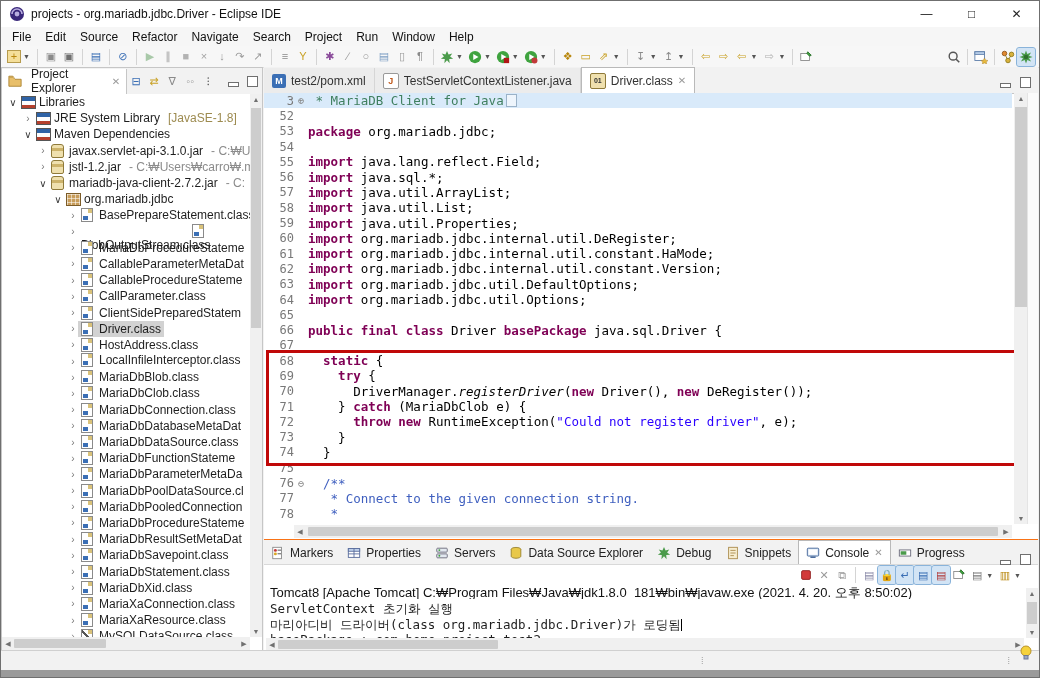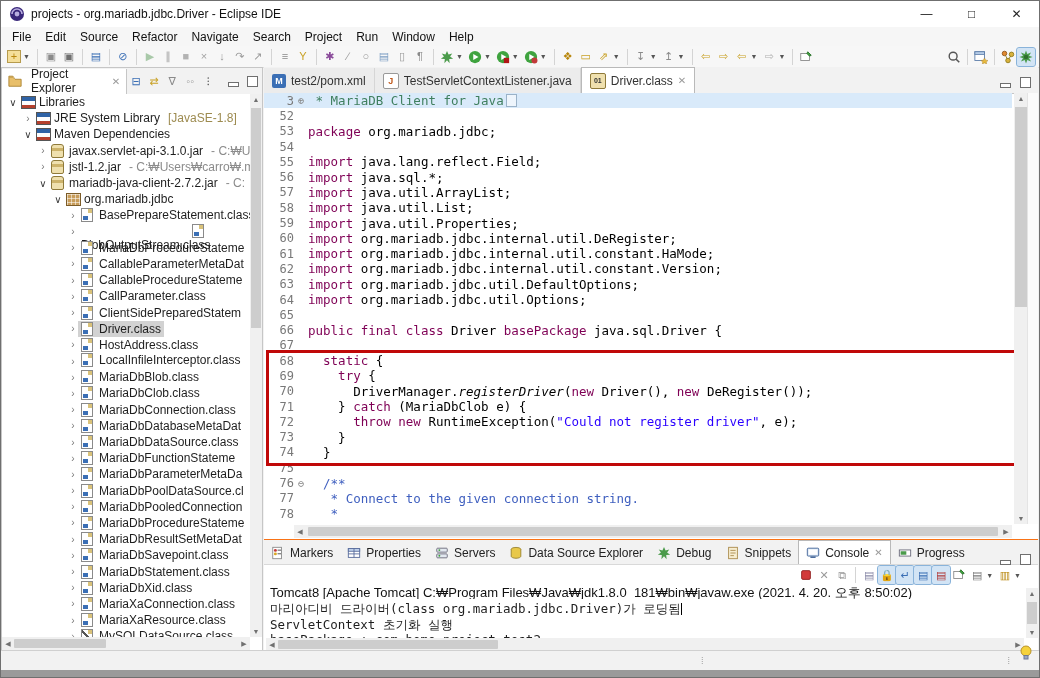--- a/index.html
+++ b/index.html
@@ -66,21 +66,21 @@
   .fi-m{background:#3b6fb5;color:#fff;}
   .fi-j{background:#fff;border:1px solid #999;color:#c05a1e;}
   .fi-c{background:#efe0ae;border:1px solid #8f7a3a;color:#333;font-size:7px;}
   .etab-btns{margin-left:auto;display:flex;align-items:center;padding:0 6px 6px 0;}
   .codewrap{position:absolute;left:0;top:26px;right:26px;bottom:15px;overflow:hidden;font-family:"DejaVu Sans Mono","Liberation Mono",monospace;font-size:12.5px;}
   .cline{height:15.3px;display:flex;align-items:center;white-space:pre;}
   .cline.hl{background:#d9eafa;}
   .lnum{width:30px;text-align:right;color:#787878;flex:none;font-size:12px;}
   .fold{width:14px;flex:none;color:#848484;font-size:10px;text-align:center;}
   .ctext{flex:1;}
-  .tok-k{color:#7f0055;font-weight:normal;}
+  .tok-k{color:#7f0055;font-weight:bold;}
   .tok-p{color:#000;}
   .tok-s{color:#2a00ff;}
   .tok-c{color:#3f7f5f;}
   .tok-j{color:#3f5fbf;}
   .tok-i{color:#000;font-style:italic;}
   .foldbox{display:inline-block;width:9px;height:11px;border:1px solid #9ab2c8;background:#eef5fc;vertical-align:-2px;margin-left:2px;}
   .redrect{position:absolute;left:2px;right:2px;border:3px solid #c00808;pointer-events:none;}
   .ed-vscroll{top:26px;bottom:15px;right:10px;}
   .ed-ruler{position:absolute;top:26px;bottom:15px;right:0;width:10px;background:#fbfbfb;border-left:1px solid #e4e4e4;}
   .ed-hscroll{left:30px;right:26px;bottom:1px;}
@@ -860,22 +860,22 @@
           <span class="gl" style="color: rgb(122, 122, 122);">▤</span>
         </span>
         <span class="dd">▼</span>
         <span class="tool">
           <span class="gl" style="color: rgb(184, 134, 11);">▥</span>
         </span>
         <span class="dd">▼</span>
       </div>
     <div class="ctitle">Tomcat8 [Apache Tomcat] C:₩Program Files₩Java₩jdk1.8.0_181₩bin₩javaw.exe  (2021. 4. 20. 오후 8:50:02)</div>
     <div class="cbody" id="clines">
+        <div class="cbline">ServletContext 초기화 실행</div>
         <div class="cbline">마리아디비 드라이버(class org.mariadb.jdbc.Driver)가 로딩됨<span class="caret"></span></div>
-        <div class="cbline">ServletContext 초기화 실행</div>
         <div class="cbline">basePackage : com.home.project.test2</div>
       </div>
     <div class="vscroll co-vscroll">
       <div class="sarrow" style="position:absolute;top:2px;left:0;">▲</div>
       <div class="vthumb thumb" style="top:14px;bottom:14px;"></div>
       <div class="sarrow" style="position:absolute;bottom:2px;left:0;">▼</div>
     </div>
     <div class="hscroll co-hscroll">
       <span class="sarrow">◀</span>
       <div class="hthumb thumb" style="width:220px;"></div>

